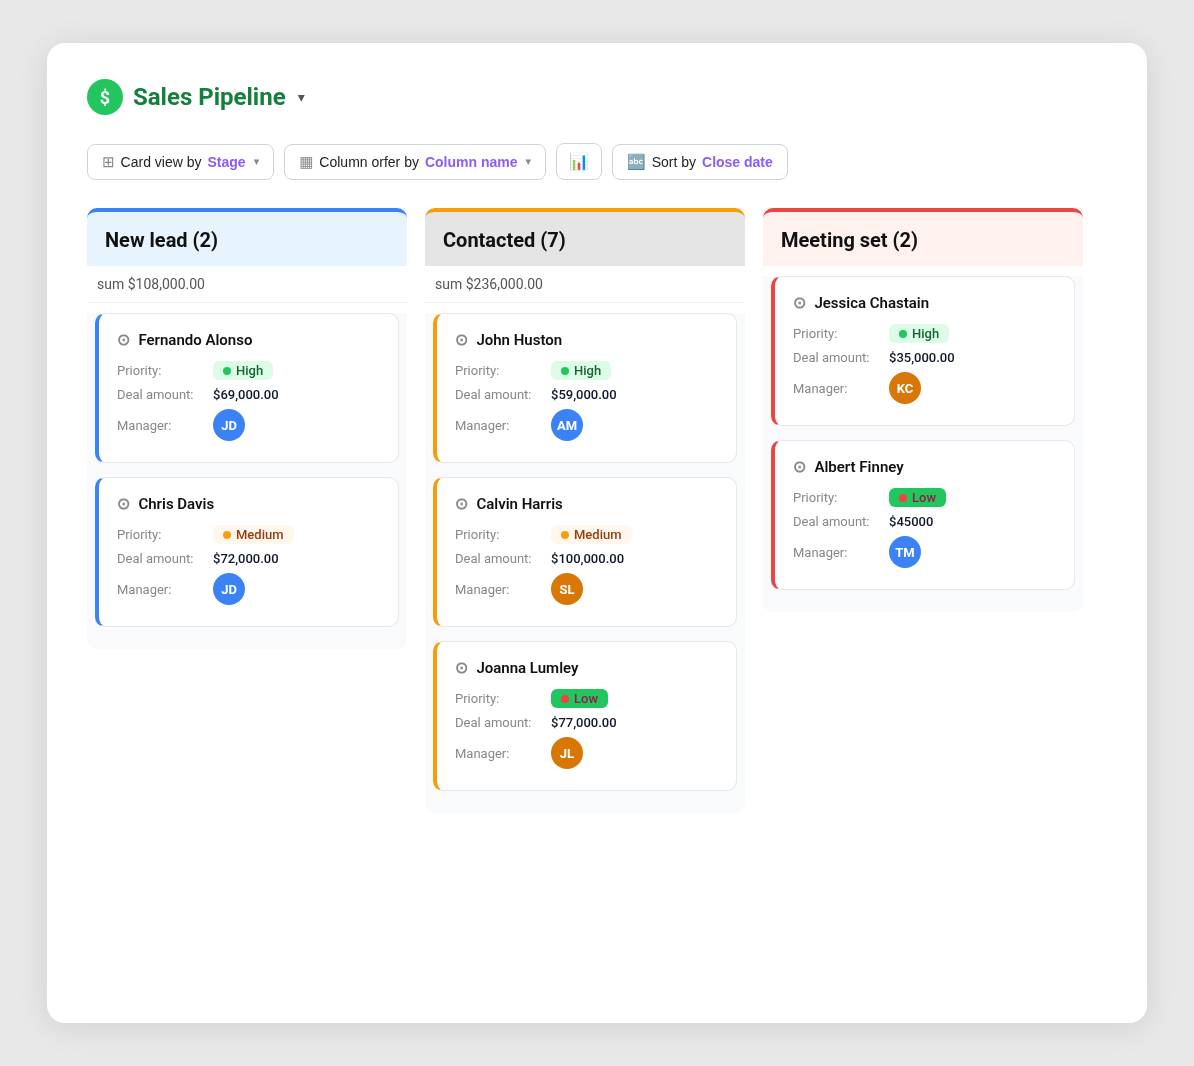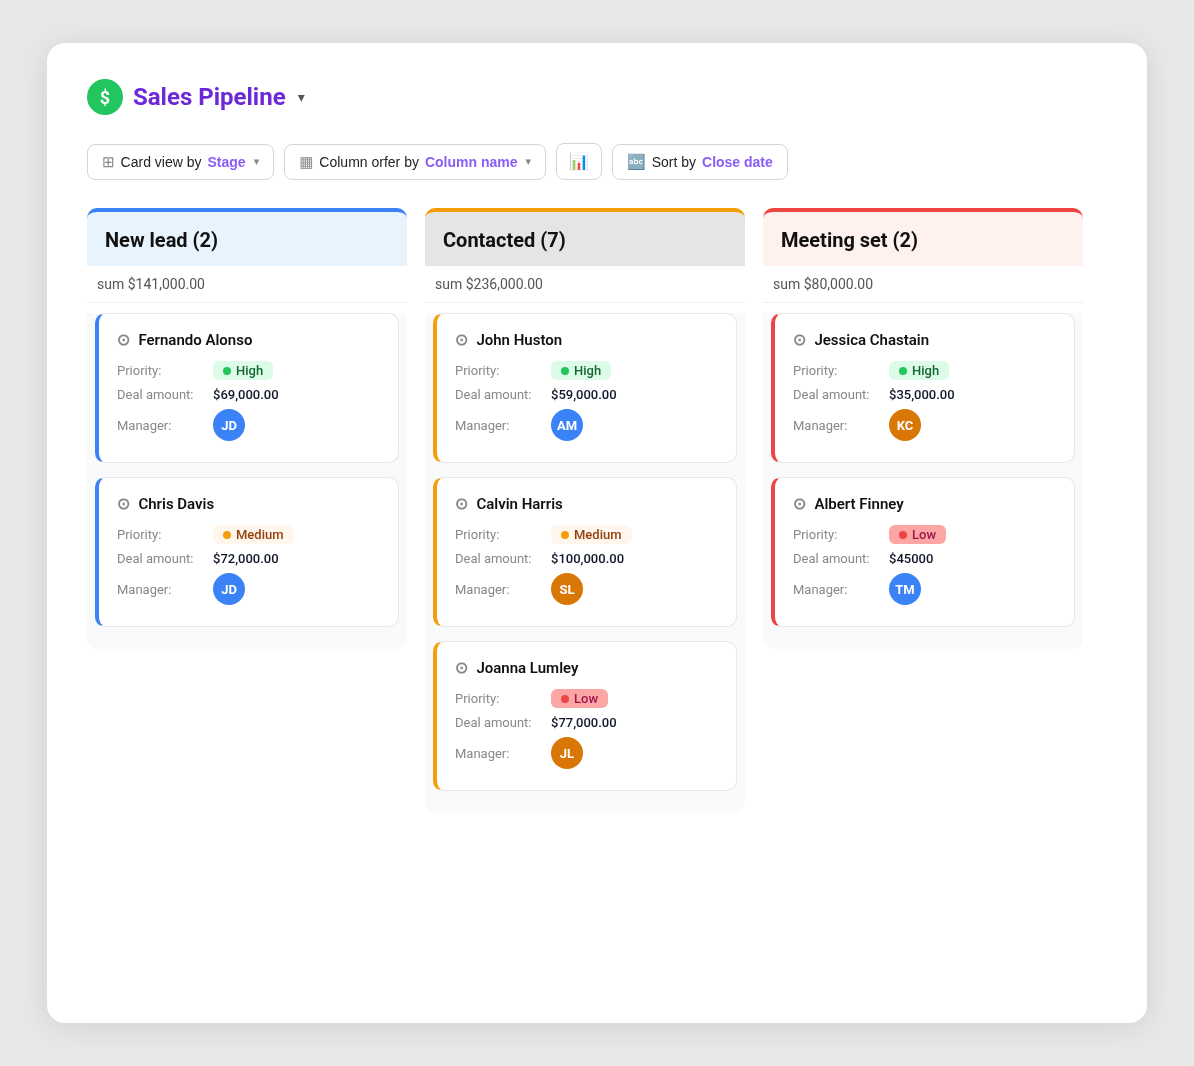--- a/index.html
+++ b/index.html
@@ -36,21 +36,21 @@
       display: flex;
       align-items: center;
       justify-content: center;
       color: #fff;
       font-weight: 700;
       font-size: 18px;
     }
     .header-title {
       font-size: 24px;
       font-weight: 700;
-      color: #6d28d9;
+      color: #15803d;
     }
     .header-chevron {
       color: #555;
       font-size: 14px;
       margin-left: 2px;
     }
     
     .toolbar {
       display: flex;
       align-items: center;
@@ -172,21 +172,21 @@
       display: inline-flex;
       align-items: center;
       gap: 5px;
       border-radius: 6px;
       padding: 2px 10px;
       font-size: 13px;
       font-weight: 500;
     }
     .priority-badge.high { background: #dcfce7; color: #166534; }
     .priority-badge.medium { background: #fff7ed; color: #92400e; }
-    .priority-badge.low { background: #fca5a5; color: #9d174d; justify-content: center; }
+    .priority-badge.low { background: #22c55e; color: #9d174d; justify-content: center; }
     .priority-dot {
       width: 8px; height: 8px; border-radius: 50%; display: inline-block;
     }
     .dot-green { background: #22c55e; }
     .dot-orange { background: #f59e0b; }
     .dot-red { background: #ef4444; }
     .avatar-circle {
       width: 32px; height: 32px; border-radius: 50%; overflow: hidden;
       display: flex; align-items: center; justify-content: center;
       font-size: 13px; font-weight: 700; color: #fff;
@@ -236,21 +236,21 @@
     <button class="toolbar-btn">
       <span class="btn-icon">🔤</span>
       <span>Sort by</span>
       <span class="btn-bold">Close date</span>
     </button>
   </div>
 
   <div class="columns-area" id="kanban-board">
   <div class="column">
         <div class="column-header blue"><span class="column-title">New lead (2)</span></div>
-        <div class="sum-row">sum $141,000.00</div>
+        <div class="sum-row">sum $108,000.00</div>
         <div class="column-content">
           <div class="deal-card blue-left">
       <div class="deal-name">
         <span class="deal-check">⊙</span>
         Fernando Alonso
       </div>
       <div class="deal-row">
         <span class="deal-label">Priority:</span>
         <span class="priority-badge high">
           <span class="priority-dot dot-green"></span>
@@ -353,21 +353,20 @@
       </div>
       <div class="deal-row">
         <span class="deal-label">Manager:</span>
         <div class="avatar-circle" style="background:#d97706;">JL</div>
       </div>
     </div>
         </div>
       </div>
       <div class="column">
         <div class="column-header red"><span class="column-title">Meeting set (2)</span></div>
-        <div class="sum-row">sum $80,000.00</div>
         <div class="column-content">
           <div class="deal-card red-left">
       <div class="deal-name">
         <span class="deal-check">⊙</span>
         Jessica Chastain
       </div>
       <div class="deal-row">
         <span class="deal-label">Priority:</span>
         <span class="priority-badge high">
           <span class="priority-dot dot-green"></span>

